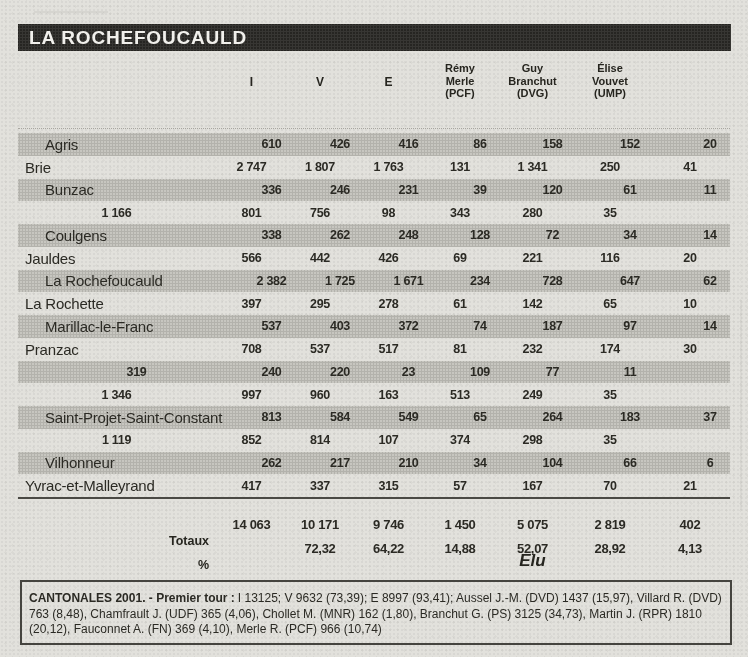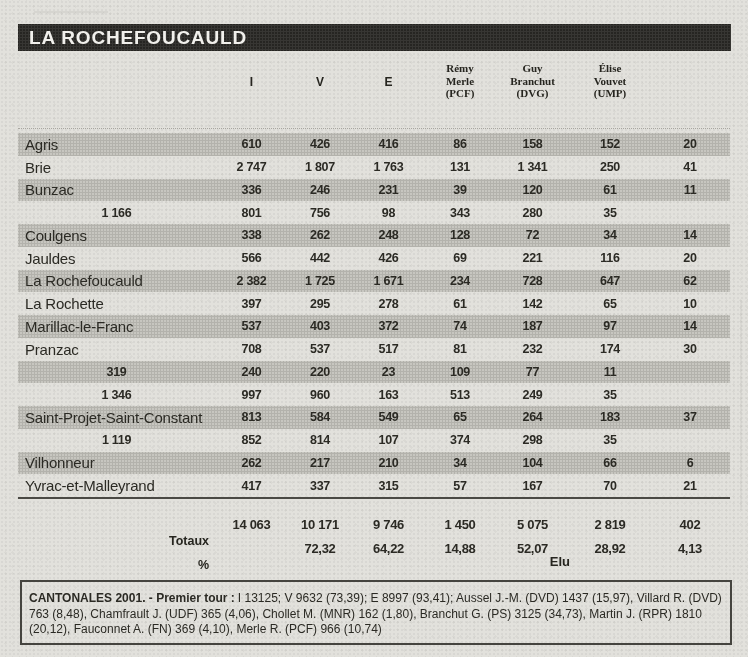--- a/index.html
+++ b/index.html
@@ -28,57 +28,58 @@
     padding-left:11px;white-space:nowrap;
   }
 
   .grid{display:grid;grid-template-columns:197px 73px 64px 73px 70px 75px 80px 80px;}
 
   .thead{position:absolute;left:18px;top:62px;width:712px;height:52px;}
   .thead .ive{
     text-align:center;font-weight:700;font-size:12px;padding-top:13px;
   }
   .thead .cand{
-    text-align:center;font-weight:700;font-size:11px;line-height:12.5px;font-family:Liberation Serif, serif;
+    text-align:center;font-weight:700;font-size:11px;line-height:12.5px;
   }
   .hairline{
     position:absolute;left:18px;top:128px;width:712px;height:0;
     border-bottom:1px dotted rgba(60,58,50,0.35);
   }
 
   .tbody{position:absolute;left:18px;top:133px;width:712px;}
   .row{height:22.75px;align-items:center;}
   .row .name{
     font-size:15px;padding-left:7px;white-space:nowrap;color:#2b2a24;
     letter-spacing:-0.2px;
   }
   .num{
     text-align:center;font-size:12.5px;font-weight:700;color:#2b2a24;
     letter-spacing:-0.3px;
   }
   .shade{
     background-color:#c7c6c0;
     background-image:radial-gradient(rgba(0,0,0,0.10) 1px, transparent 1.1px);
     background-size:3px 3px;
+    padding-left:20px;
   }
 
   .totals-sep{
     position:absolute;left:18px;top:497px;width:712px;height:0;
     border-top:2px solid #4a4944;
   }
   .trow{position:absolute;left:18px;width:712px;height:24px;align-items:center;}
   .trow .rlabel{
     text-align:right;padding-right:6px;font-weight:700;font-size:12.5px;margin-top:33px;
   }
   .trow .num{font-size:13px;}
   .totaux{top:501px;}
   .pct{top:525px;}
 
   .elu-row{position:absolute;left:18px;top:551px;width:712px;height:20px;align-items:center;}
-  .elu{grid-column:6;text-align:right;font-weight:700;font-size:13px;}
+  .elu{grid-column:6;text-align:center;font-weight:700;font-size:17px;font-style:italic;}
 
   .footnote{
     position:absolute;left:20px;top:580px;width:712px;box-sizing:border-box;
     border:2px solid #45443f;
     padding:9px 7px 5px 7px;
     font-size:12px;line-height:15.5px;color:#2b2a24;
   }
   .footnote b{margin-right:3px;}
 </style>
 </head>

